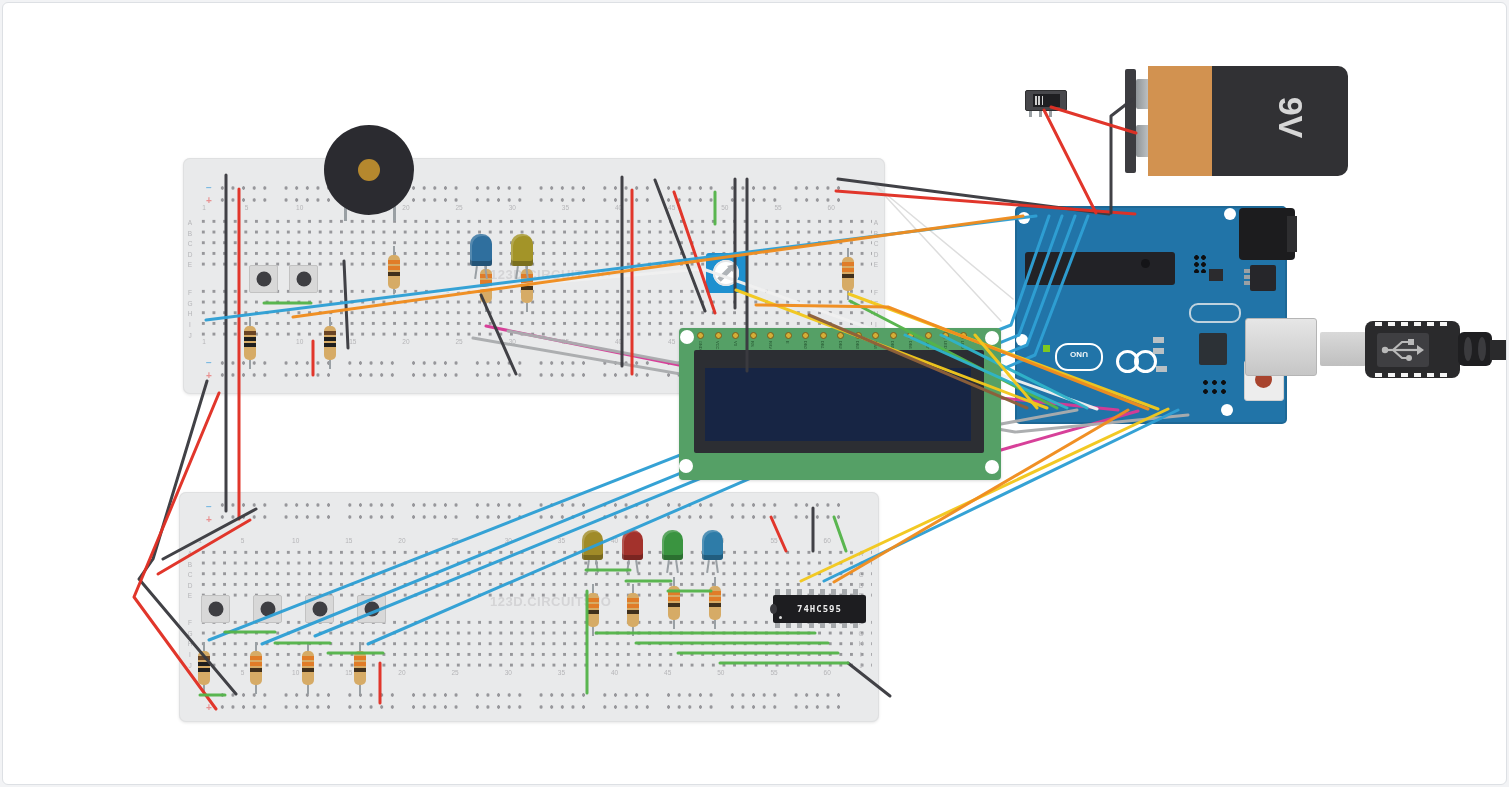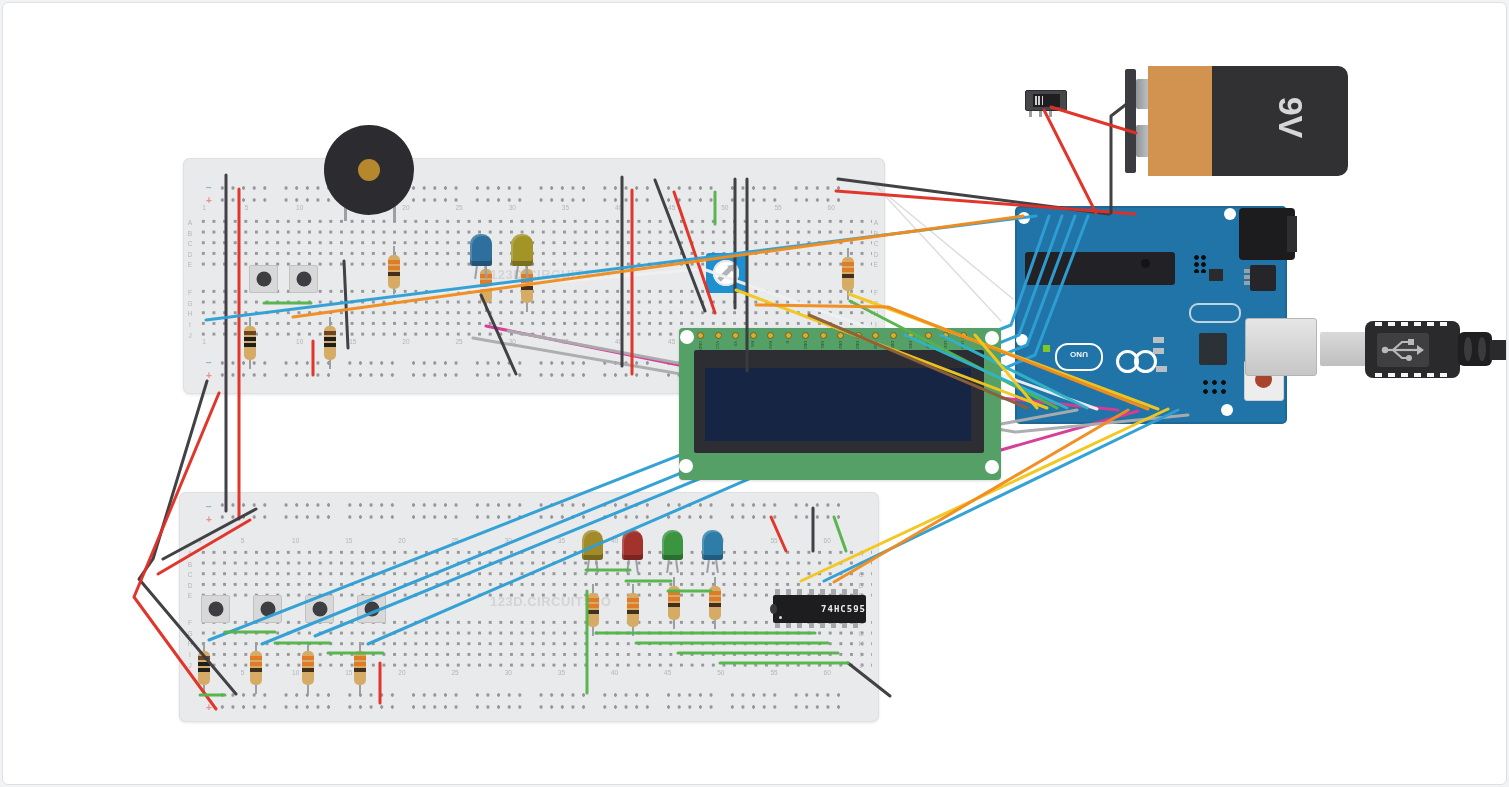--- a/index.html
+++ b/index.html
@@ -168,21 +168,21 @@
       <div class="band b3"></div>
     </div>
   <div class="led" style="left:579px;top:527px;width:21px;height:30px;background:#a08b28"></div>
   <div class="led" style="left:619px;top:527px;width:21px;height:30px;background:#a3322c"></div>
   <div class="led" style="left:659px;top:527px;width:21px;height:30px;background:#3a9440"></div>
   <div class="led" style="left:699px;top:527px;width:21px;height:30px;background:#2e7ca8"></div>
 
   <div class="comb" style="left:772px;top:586px;width:90px;background:repeating-linear-gradient(90deg,#a6a9ac 0 5px,transparent 5px 11.2px)"></div>
   <div class="comb" style="left:772px;top:619px;width:90px;background:repeating-linear-gradient(90deg,#a6a9ac 0 5px,transparent 5px 11.2px)"></div>
   <div class="abs" style="left:770px;top:592px;width:93px;height:28px;background:#1d1d20;border-radius:2px;z-index:4">
-    <span style="position:absolute;inset:0;color:#eee;font:bold 9px 'DejaVu Sans Mono',monospace;letter-spacing:1px;text-align:right;line-height:28px">74HC595</span>
+    <span style="position:absolute;inset:0;color:#eee;font:bold 9px 'DejaVu Sans Mono',monospace;letter-spacing:1px;text-align:center;line-height:28px">74HC595</span>
     <div style="position:absolute;left:-3px;top:9px;width:7px;height:10px;border-radius:50%;background:#3a3a3e"></div>
     <div style="position:absolute;left:6px;bottom:4px;width:3px;height:3px;border-radius:50%;background:#ddd"></div>
   </div>
 
   <div class="ard">
     <div class="hole" style="left:209px;top:2px"></div>
     <div class="hole" style="left:1px;top:128px"></div>
     <div class="hole" style="left:206px;top:198px"></div>
     <div class="hole" style="left:3px;top:6px"></div>
   </div>

